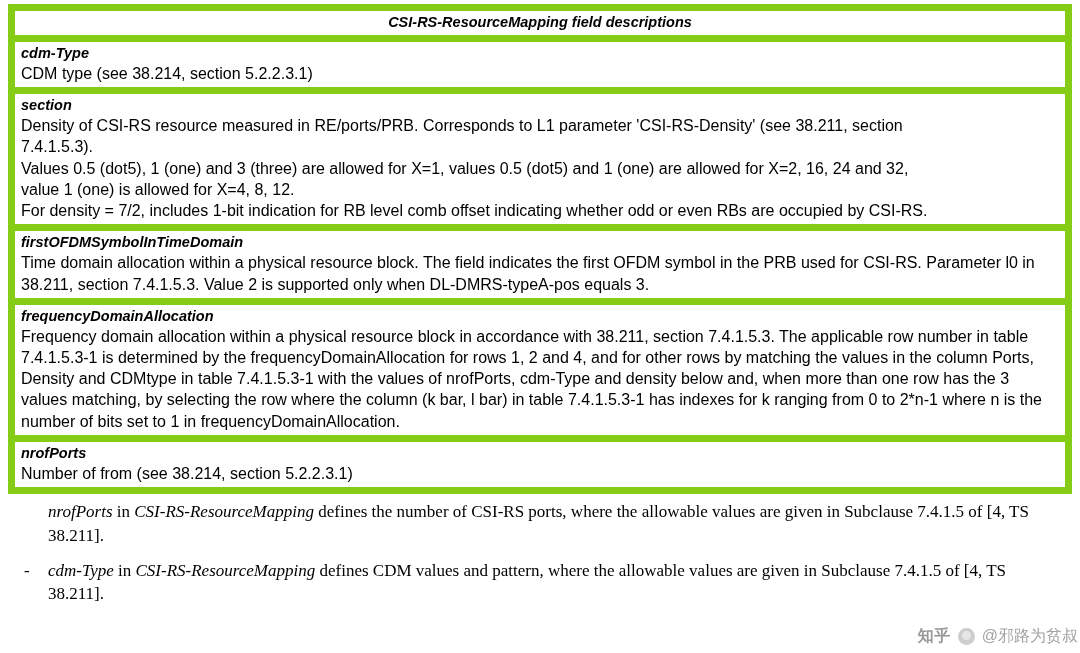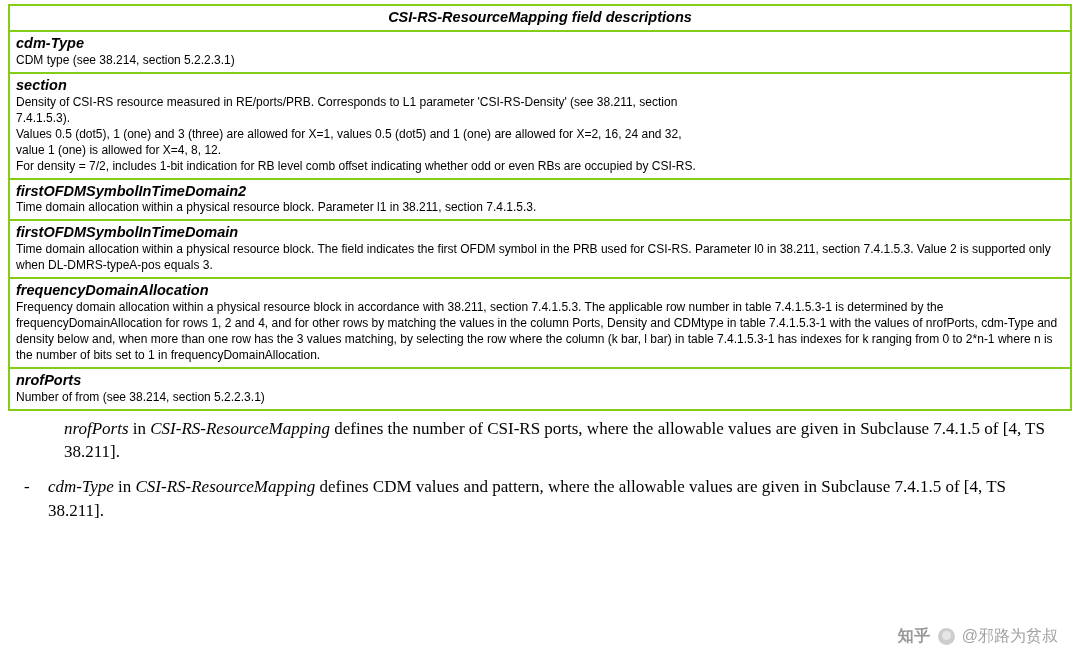--- a/index.html
+++ b/index.html
@@ -21,51 +21,51 @@
     position: relative;
     box-sizing: border-box;
   }
   table.fielddesc {
     width: 1064px;
     margin: 4px auto 0 auto;
     border-collapse: collapse;
     table-layout: fixed;
   }
   table.fielddesc td {
-    border: 2px solid #84cc16;
+    border: 7px solid #84cc16;
     padding: 2px 6px 3px 6px;
     vertical-align: top;
     font-size: 14.5px;
     line-height: 1.32;
   }
   td.caption {
     text-align: center;
     font-weight: bold;
     font-style: italic;
     font-size: 15px;
     padding: 3px 6px 4px 6px;
   }
   .fieldname {
     font-weight: bold;
     font-style: italic;
     font-size: 14.5px;
     line-height: 1.3;
   }
   .fieldbody {
-    font-size: 12px;
+    font-size: 16px;
     line-height: 1.33;
   }
   .after {
     margin-top: 6px;
     font-family: "Liberation Serif", serif;
     font-size: 17px;
     line-height: 1.38;
   }
   .para1 {
-    padding-left: 64px;
+    padding-left: 48px;
     padding-right: 24px;
     text-indent: 0;
   }
   .para2 {
     margin-top: 12px;
     padding-left: 24px;
     padding-right: 24px;
     display: flex;
     gap: 14px;
   }
@@ -76,21 +76,21 @@
     font-size: 17px;
   }
   .para2 .txt {
     flex: 1 1 auto;
   }
   .after i, .after .it {
     font-style: italic;
   }
   .watermark {
     position: absolute;
-    right: 22px;
+    right: 2px;
     bottom: 10px;
     display: flex;
     align-items: center;
     gap: 7px;
     color: #9a9a9a;
     font-size: 16px;
     font-family: "Liberation Sans", sans-serif;
     opacity: 0.92;
     white-space: nowrap;
   }
@@ -141,26 +141,20 @@
         <td>
           <div class="fieldname">section</div>
           <div class="fieldbody">Density of CSI-RS resource measured in RE/ports/PRB. Corresponds to L1 parameter 'CSI-RS-Density' (see 38.211, section</div>
           <div class="fieldbody">7.4.1.5.3).</div>
           <div class="fieldbody">Values 0.5 (dot5), 1 (one) and 3 (three) are allowed for X=1, values 0.5 (dot5) and 1 (one) are allowed for X=2, 16, 24 and 32,</div>
           <div class="fieldbody">value 1 (one) is allowed for X=4, 8, 12.</div>
           <div class="fieldbody">For density = 7/2, includes 1-bit indication for RB level comb offset indicating whether odd or even RBs are occupied by CSI-RS.</div>
         </td>
       </tr>
 
-      <tr>
-        <td>
-          <div class="fieldname">firstOFDMSymbolInTimeDomain2</div>
-          <div class="fieldbody">Time domain allocation within a physical resource block. Parameter l1 in 38.211, section 7.4.1.5.3.</div>
-        </td>
-      </tr>
 
       <tr>
         <td>
           <div class="fieldname">firstOFDMSymbolInTimeDomain</div>
           <div class="fieldbody">Time domain allocation within a physical resource block. The field indicates the first OFDM symbol in the PRB used for CSI-RS. Parameter l0 in 38.211, section 7.4.1.5.3. Value 2 is supported only when DL-DMRS-typeA-pos equals 3.</div>
         </td>
       </tr>
 
 
       <tr>

